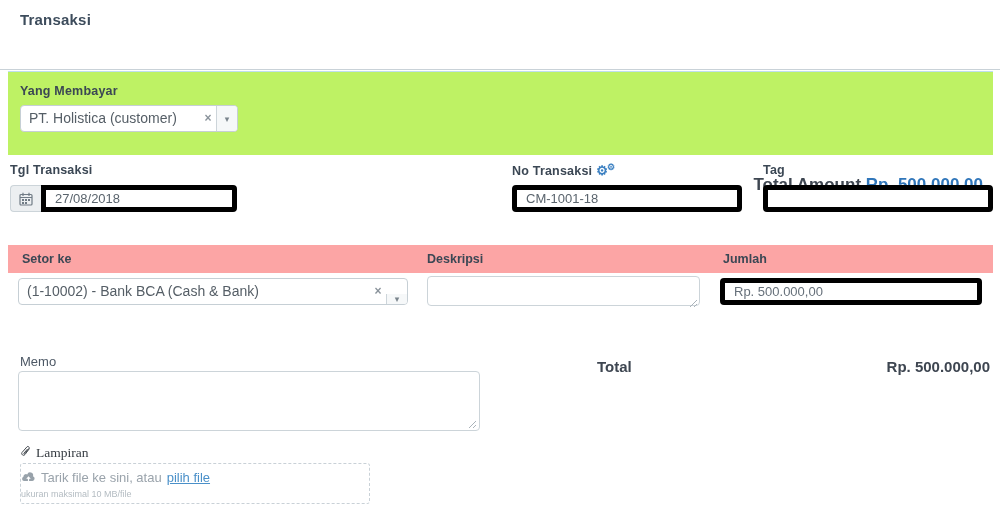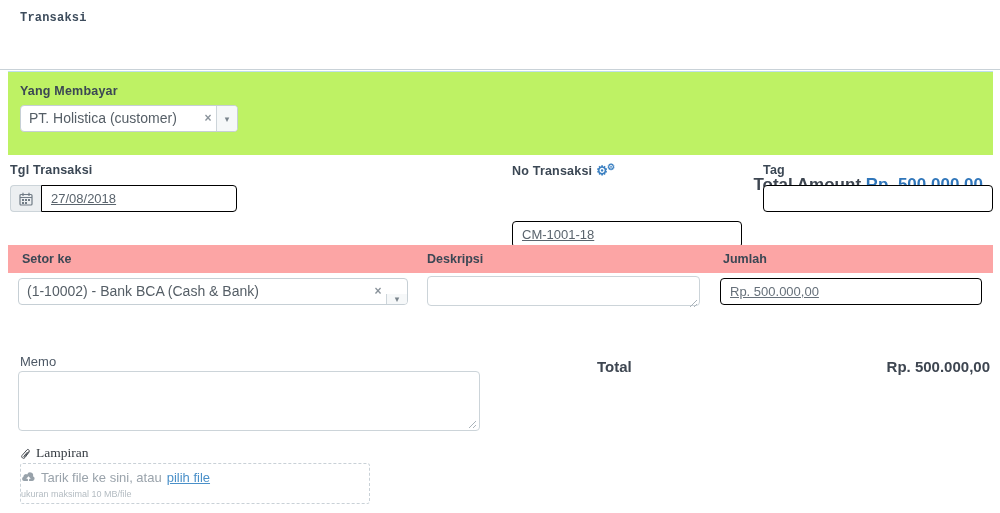--- a/index.html
+++ b/index.html
@@ -4,52 +4,52 @@
 <style>
   * { margin:0; padding:0; box-sizing:border-box; }
   html,body { background:#fff; }
   #app {
     position:relative; width:1000px; height:513px; background:#ffffff;
     font-family:"Liberation Sans", sans-serif; color:#3b4754; overflow:hidden;
   }
   .abs { position:absolute; }
 
   
-  .breadcrumb { left:20px; top:11px; font-size:12px; font-weight:700; color:#3d4c5c; letter-spacing:.2px;font-family:Liberation Mono, monospace; }
+  .breadcrumb { left:20px; top:11px; font-size:15px; font-weight:700; color:#3d4c5c; letter-spacing:.2px; }
   .page-title { left:19px; top:25px; font-size:20px; font-weight:700; color:#1e568f; letter-spacing:.3px; }
   .top-divider { left:0; top:69px; width:1000px; border-top:1px solid #c9d2d8; }
 
   
   .payer-panel { left:8px; top:71px; width:985px; height:84px; background:#bef264; border-top:1px solid #bfdef0; }
   .field-label { font-size:12.5px; font-weight:700; color:#3b4754; letter-spacing:.2px; }
   .total-amount-wrap { right:10px; top:103px; font-size:17px; font-weight:700; }
   .total-amount-label { color:#3e4651; }
   .total-amount-value { color:#3076ba; }
 
   
   .s2 { display:flex; align-items:stretch; background:#fff; border:1px solid #c6cfd5; border-radius:4px; overflow:hidden; }
   .s2-text { flex:1; font-size:14px; color:#555e66; line-height:25px; padding:0 8px; white-space:nowrap; overflow:hidden; }
   .s2-clear { width:16px; font-size:12px; color:#8a939b; line-height:25px; text-align:center; font-weight:700; cursor:pointer; }
   .s2-arrow { width:21px; border-left:1px solid #cdd5da; background:#f6f8f9; display:flex; align-items:center; justify-content:center; cursor:pointer; }
   .s2-caret { font-size:9px; color:#7b858d; }
   .s2b { left:18px; top:278px; width:390px; height:27px;align-items:flex-end; }
 
   
   .tx-input {
-    border:1px solid #000000; border-radius:4px; background:#fff;
+    border:5px solid #000000; border-radius:4px; background:#fff;
     font-family:"Liberation Sans", sans-serif; font-size:13px; color:#5a646d;
-    padding:0 9px; outline:none;text-decoration:underline;
+    padding:0 9px; outline:none;
   }
   .date-group { left:10px; top:185px; width:227px; height:27px; display:flex; }
   .date-addon { width:31px; background:#eceff1; border:1px solid #ccd4d9; border-right:none; border-radius:4px 0 0 4px; display:flex; align-items:center; justify-content:center; }
   .date-input { flex:1; border-radius:0 4px 4px 0; width:100%; }
   .label-date { left:10px; top:163px; }
   .label-notrans { left:512px; top:163px; }
   .label-tag { left:763px; top:163px; }
-  .input-notrans { left:512px; top:185px; width:230px; height:27px;margin-top:36px; }
+  .input-notrans { left:512px; top:185px; width:230px; height:27px; }
   .input-tag { left:763px; top:185px; width:230px; height:27px; }
   .gear-lg { font-size:13px; color:#3a7fc1; margin-left:4px; }
   .gear-sm { font-size:9px; color:#3a7fc1; position:relative; top:-5px; margin-left:-1px; }
 
   
   .table-header { left:8px; top:245px; width:985px; height:28px; background:#fca5a5; }
   .th { position:absolute; top:0; line-height:28px; font-size:12.5px; font-weight:700; color:#3b4754; }
   .th-account { left:14px; }
   .th-desc { left:419px; }
   .th-amount { left:715px; }
@@ -59,21 +59,21 @@
   .amount-input { left:720px; top:278px; width:262px; height:27px; color:#66707a; }
   .grip { position:absolute; right:2px; bottom:2px; }
 
   
   .memo-label { left:20px; top:354px; font-size:13px; color:#4d5865; }
   .memo-textarea { left:18px; top:371px; width:462px; height:60px; }
   .total-label { left:597px; top:358px; font-size:15px; font-weight:700; color:#3e4651; }
   .total-value { right:10px; top:358px; font-size:15px; font-weight:700; color:#3e4651; }
 
   
-  .attach-label { left:20px; top:445px; font-family:"Liberation Serif", serif; font-size:13.5px; color:#353b41; display:flex; align-items:flex-end; gap:4px; }
+  .attach-label { left:20px; top:445px; font-family:"Liberation Serif", serif; font-size:13.5px; color:#353b41; display:flex; align-items:flex-start; gap:4px; }
   .dropzone { left:20px; top:463px; width:350px; height:41px; border:1px dashed #c9d1d7; border-radius:3px; text-align:left; padding-top:5px; }
   .dz-line1 { font-size:13px; color:#9aa3ab; display:inline-flex; align-items:center; gap:5px; }
   .dz-link { color:#4a90c9; text-decoration:underline; cursor:pointer; }
   .dz-hint { font-size:9px; color:#b4bcc2; margin-top:2px; }
 </style>
 </head>
 <body>
 
 <div id="app">
 

